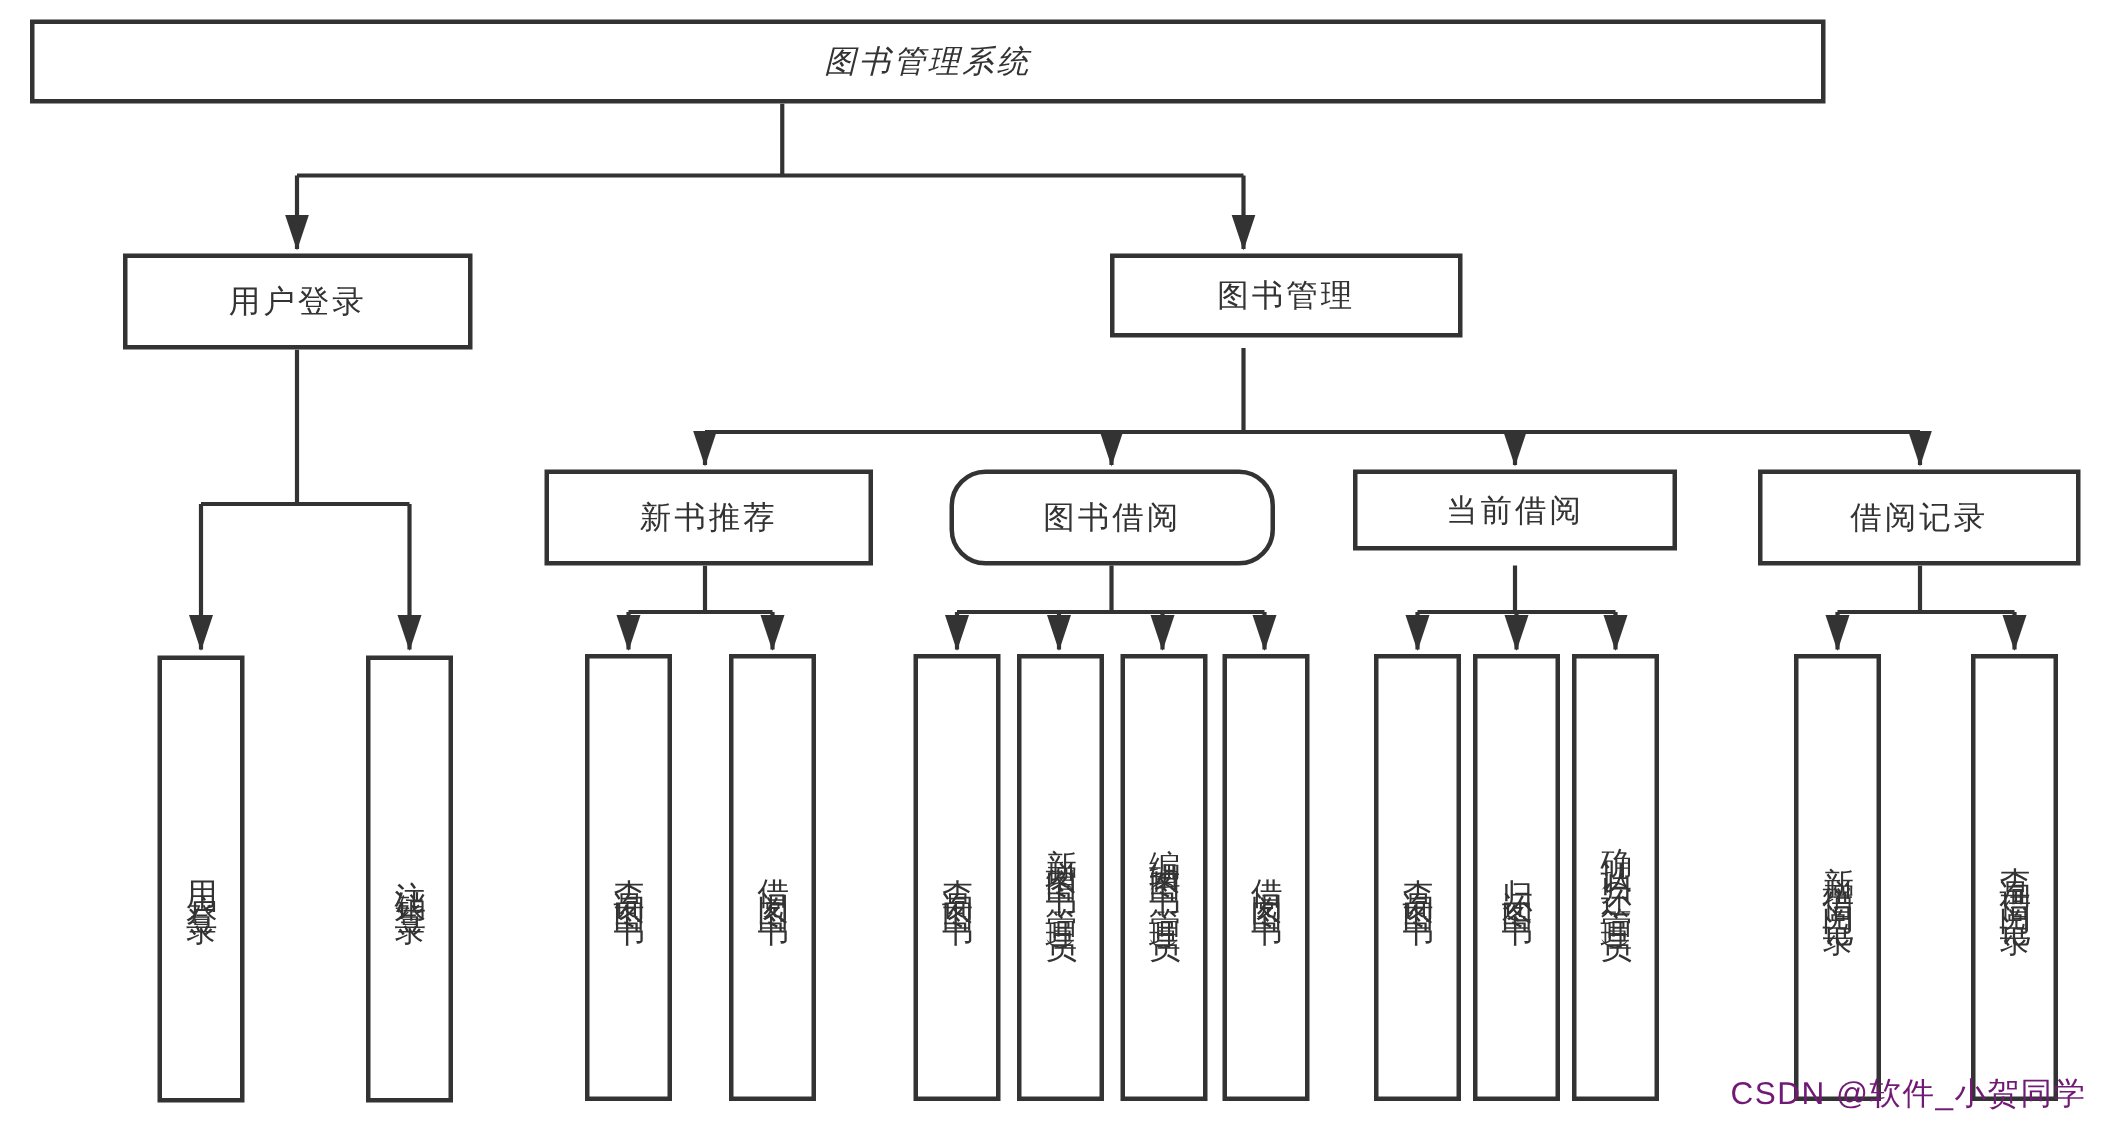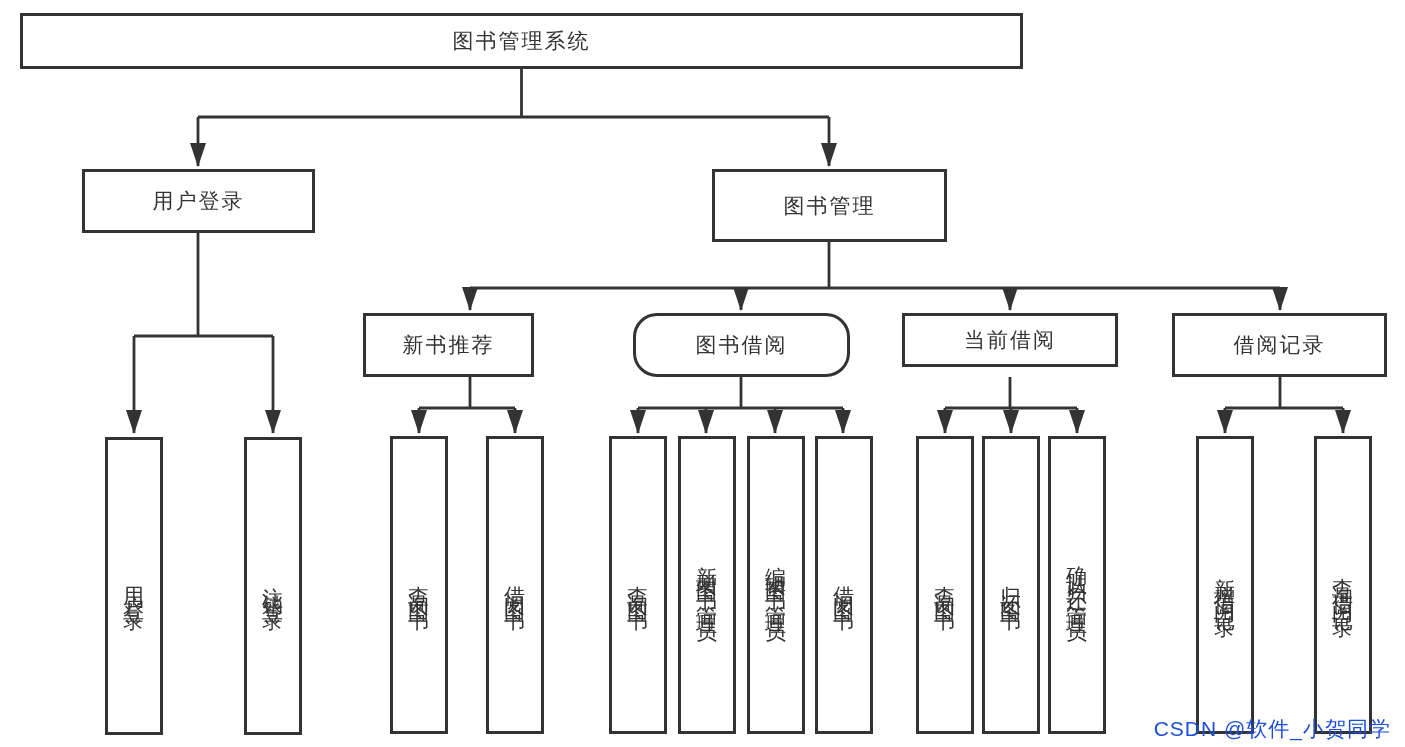--- a/index.html
+++ b/index.html
@@ -40,21 +40,21 @@
     letter-spacing: 8px;
     line-height: 1;
     color: #333333;
     white-space: nowrap;
   }
   #watermark {
     position: absolute;
     right: 14px;
     bottom: 4px;
     font-size: 21px;
-    color: #1d4ed8;
+    color: #701a75;
     letter-spacing: 1px;
     white-space: nowrap;
   }
 </style>
 </head>
 <body>
 
 <div id="stage">
 
   <svg id="connectors" viewBox="0 0 1405 747" xmlns="http://www.w3.org/2000/svg">
@@ -100,32 +100,32 @@
       <path d="M1011,408 V433" marker-end="url(#arrow)"></path>
       <path d="M1077,408 V433" marker-end="url(#arrow)"></path>
 
       <path d="M1280,377 V408"></path>
       <path d="M1225,408 H1343"></path>
       <path d="M1225,408 V433" marker-end="url(#arrow)"></path>
       <path d="M1343,408 V433" marker-end="url(#arrow)"></path>
     </g>
   </svg>
 
-  <div class="node node-h" style="left:20px; top:13px; width:1003px; height:56px;">
+  <div class="node node-h" style="left:20px; top:13px; width:1197px; height:56px;font-style:italic;">
     <span>图书管理系统</span>
   </div>
 
   <div class="node node-h" style="left:82px; top:169px; width:233px; height:64px;">
     <span>用户登录</span>
   </div>
-  <div class="node node-h" style="left:712px; top:169px; width:235px; height:73px;">
+  <div class="node node-h" style="left:740px; top:169px; width:235px; height:56px;">
     <span>图书管理</span>
   </div>
 
-  <div class="node node-h" style="left:363px; top:313px; width:171px; height:64px;">
+  <div class="node node-h" style="left:363px; top:313px; width:219px; height:64px;">
     <span>新书推荐</span>
   </div>
   <div class="node node-h" style="left:633px; top:313px; width:217px; height:64px;border-radius:24px;">
     <span>图书借阅</span>
   </div>
   <div class="node node-h" style="left:902px; top:313px; width:216px; height:54px;">
     <span>当前借阅</span>
   </div>
   <div class="node node-h" style="left:1172px; top:313px; width:215px; height:64px;">
     <span>借阅记录</span>

